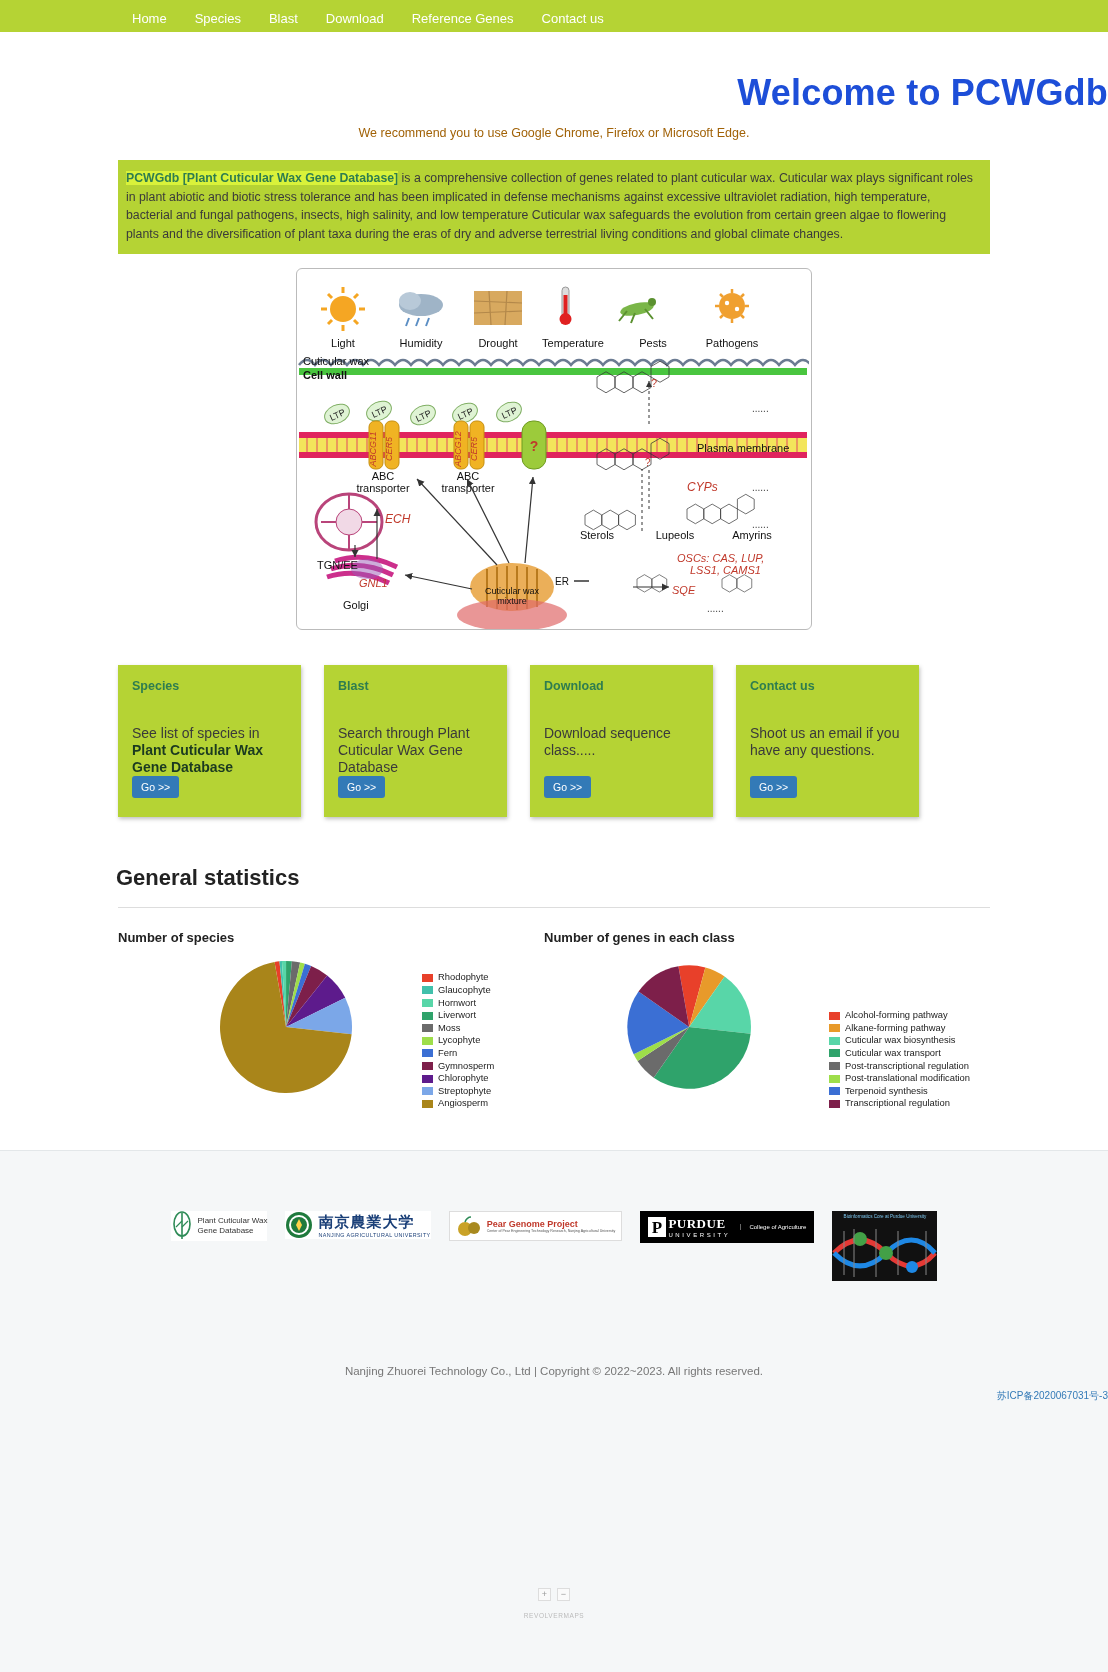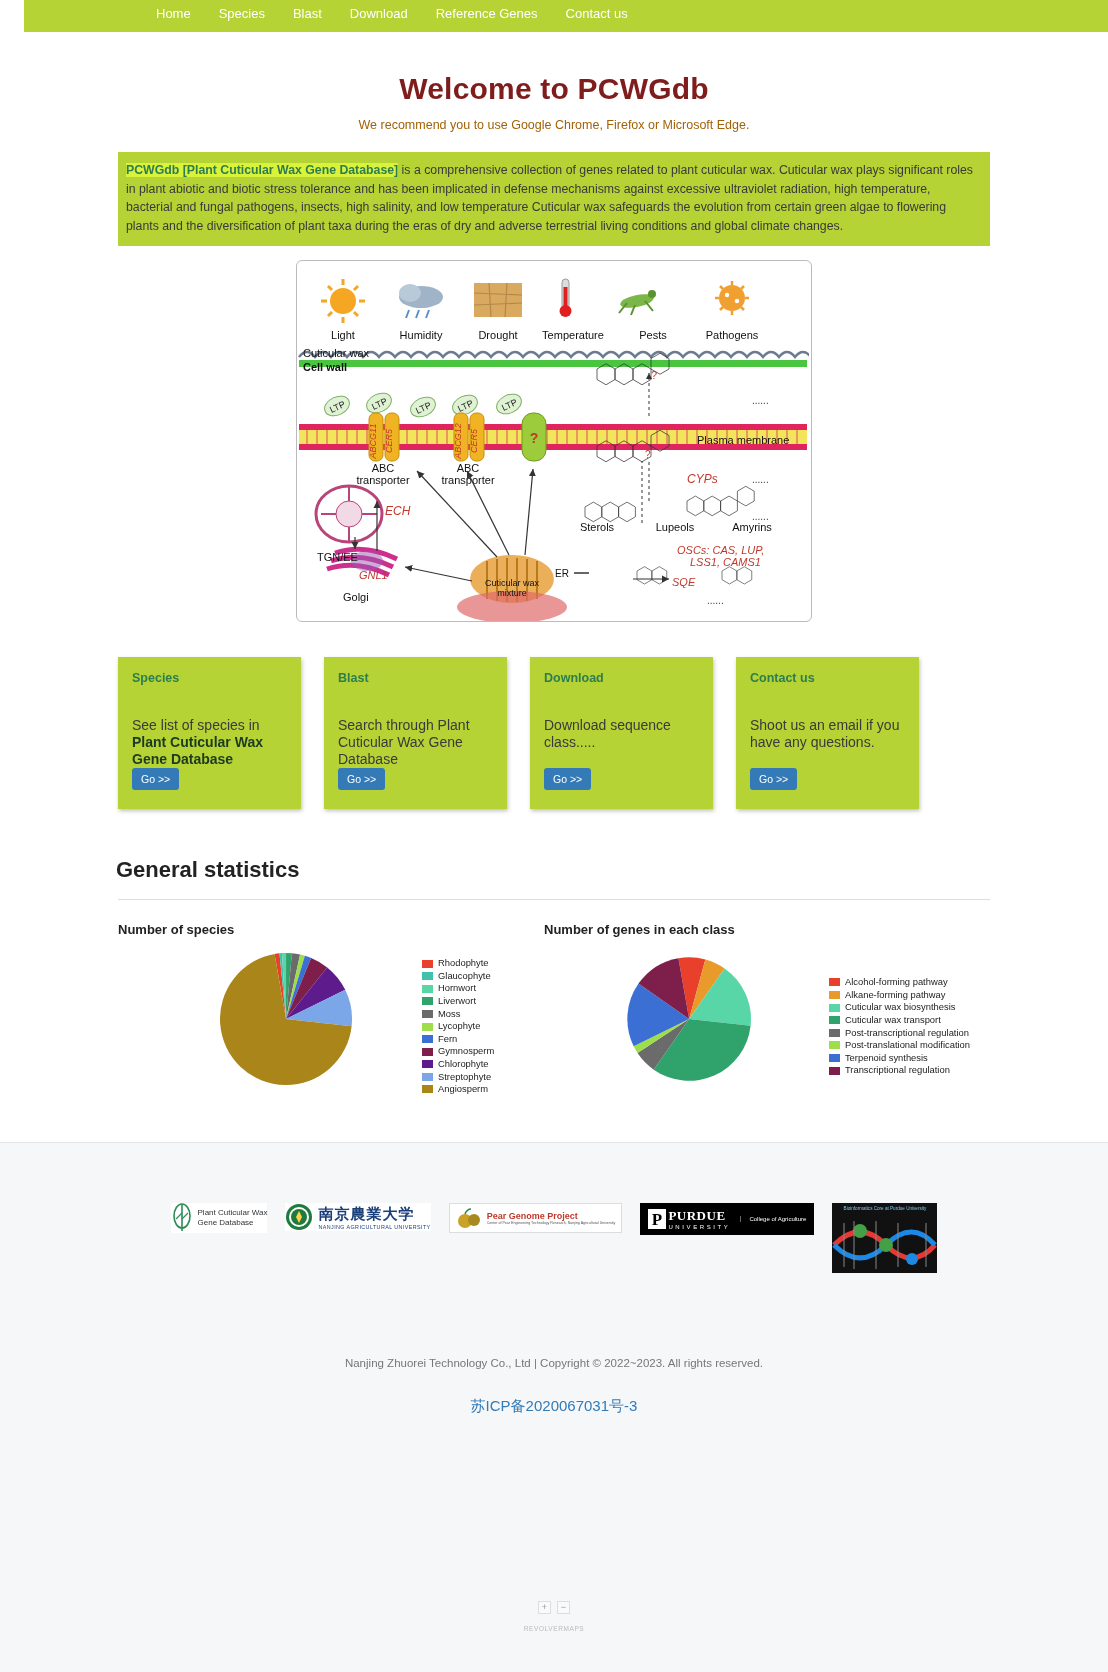--- a/index.html
+++ b/index.html
@@ -12,42 +12,41 @@
     background: #ffffff;
     font-family: "Liberation Sans", sans-serif;
     color: #333;
     -webkit-font-smoothing: antialiased;
   }
   
   .navbar {
     height: 32px;
     background: #b5d334;
     display: flex;
-    align-items: flex-start;
+    align-items: flex-end;
     padding-left: 118px;
     box-sizing: border-box;
-    margin-left: 24px;
   }
   .nav-item {
     font-size: 13px;
     color: #ffffff;
     padding: 6px 14px;
     text-decoration: none;
     cursor: pointer;
     white-space: nowrap;
   }
   .nav-item.active {
     color: #ffffff;
     font-weight: normal;
   }
   
   .page-title {
-    text-align: center;
-    color: #7f1d1d;
-    font-size: 30px;
+    text-align: right;
+    color: #1d4ed8;
+    font-size: 36px;
     font-weight: bold;
     margin: 40px 0 0 0;
     letter-spacing: .2px;
   }
   .subtitle {
     text-align: center;
     font-size: 12.5px;
     color: #a16207;
     margin: 12px 0 0 0;
   }
@@ -140,21 +139,21 @@
   }
   .chart-block { width: 426px; position: relative; }
   .chart-title {
     text-align: left;
     font-size: 13px;
     font-weight: bold;
     color: #222;
     margin-top: 8px;
     width: 300px;
   }
-  .chart-row { display:flex; align-items:center; }
+  .chart-row { display:flex; align-items:flex-end; }
   .legend {
     margin-top: 14px;
     margin-left: 4px;
   }
   .legend-item {
     display: flex;
     align-items: center;
     font-size: 9.4px;
     color: #222;
     line-height: 12.6px;
@@ -187,24 +186,24 @@
     background: #fff;
   }
   .logo-txt { font-size: 8px; color: #333; line-height: 10px; }
   .copyright {
     text-align: center;
     font-size: 11.5px;
     color: #777;
     margin-top: 84px;
   }
   .icp {
-    text-align: center;
-    font-size: 15px;
+    text-align: right;
+    font-size: 10px;
     color: #337ab7;
-    margin-top: 28px;
+    margin-top: 12px;
     text-decoration: none;
     display: block;
     cursor: pointer;
   }
   .revolver {
     margin: 185px auto 0 auto;
     width: 62px;
     text-align: center;
   }
   .revolver-ctrls {

